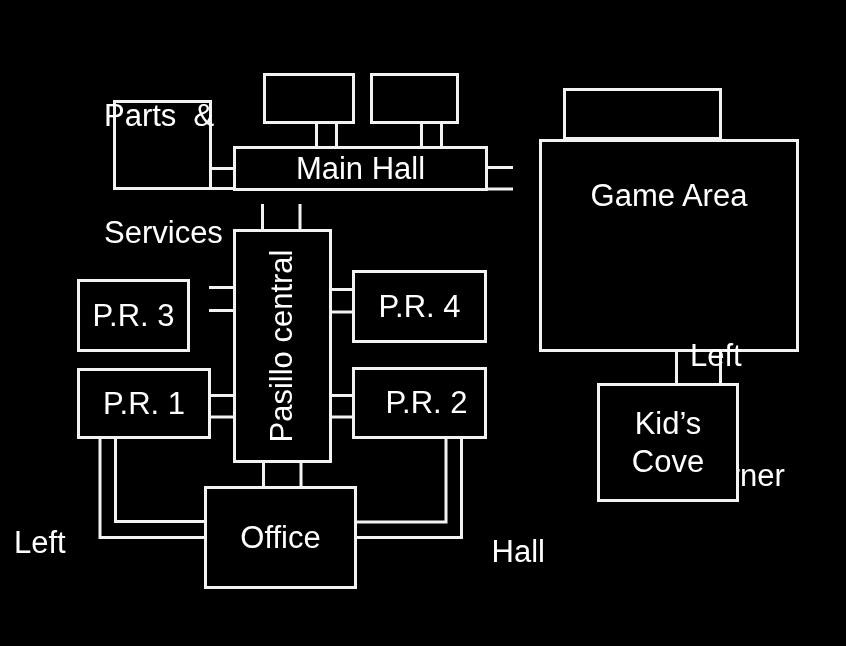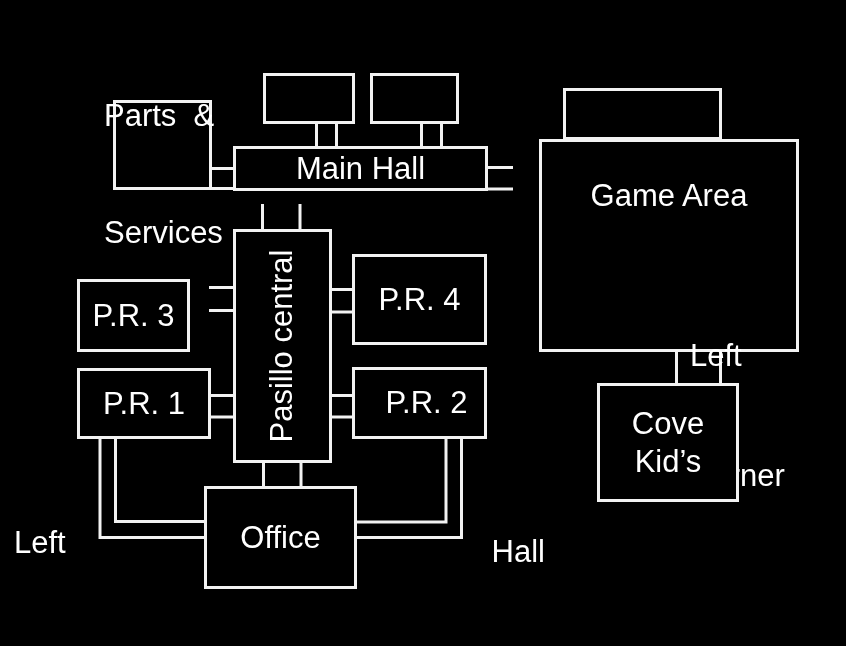--- a/index.html
+++ b/index.html
@@ -35,21 +35,21 @@
   .vtext{transform:rotate(-90deg);white-space:nowrap;}
   
   .r-parts   {left:113px;top:100px;width:99px;height:90px;}
   .r-prop1   {left:263px;top:73px;width:92px;height:51px;}
   .r-prop2   {left:370px;top:73px;width:89px;height:51px;}
   .r-stage   {left:563px;top:88px;width:159px;height:52px;}
   .r-mainhall{left:233px;top:146px;width:255px;height:45px;}
   .r-gamearea{left:511px;top:139px;width:260px;height:213px;display:block;margin-left:28px;}
   .r-pasillo {left:233px;top:229px;width:99px;height:234px;}
   .r-pr3     {left:77px;top:279px;width:113px;height:73px;}
-  .r-pr4     {left:352px;top:254px;width:135px;height:91px;}
+  .r-pr4     {left:352px;top:270px;width:135px;height:73px;}
   .r-pr1     {left:77px;top:368px;width:134px;height:71px;}
   .r-pr2     {left:352px;top:367px;width:135px;height:72px;padding-left:14px;}
   .r-office  {left:204px;top:486px;width:153px;height:103px;}
   .r-kidscove{left:597px;top:383px;width:142px;height:119px;}
   
   .ga-title{position:absolute;left:0;right:0;top:34px;text-align:center;line-height:40px;}
   .ga-prize{position:absolute;left:148px;top:114px;text-align:left;line-height:40px;}
   
   .l-parts {left:104px;top:18px;}
   .l-stage {left:556px;top:47px;}
@@ -112,22 +112,22 @@
   <div class="room r-pr2">
     <span>P.R. 2</span>
   </div>
 
   <div class="room r-office">
     <span>Office</span>
   </div>
 
   <div class="room r-kidscove">
     <div>
+      <span style="display:block">Kid’s</span>
       <span style="display:block">Cove</span>
-      <span style="display:block">Kid’s</span>
     </div>
   </div>
 
   <div class="lbl l-parts">
     <span>Parts  &amp;</span>
     <span>Services</span>
   </div>
 
 
   <div class="lbl l-lvent">

